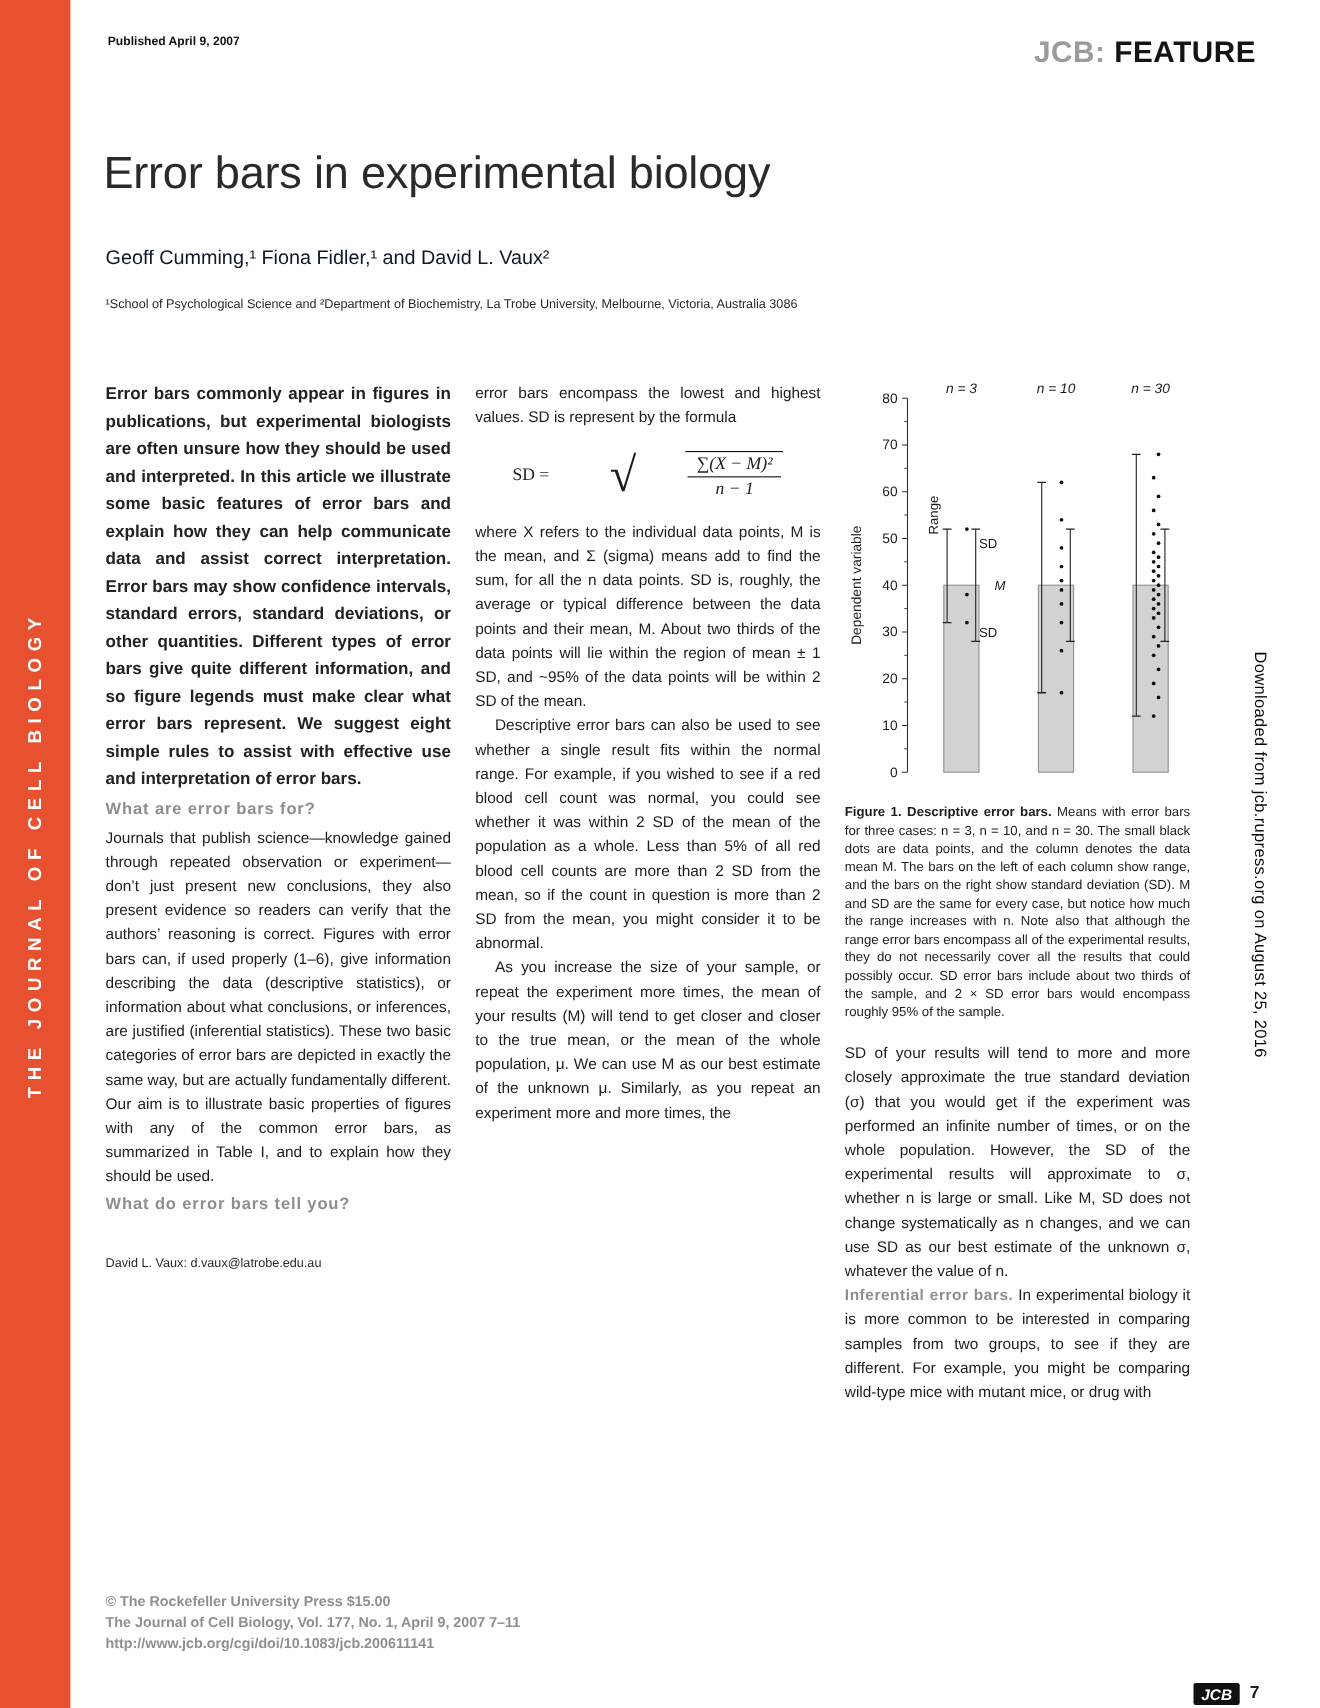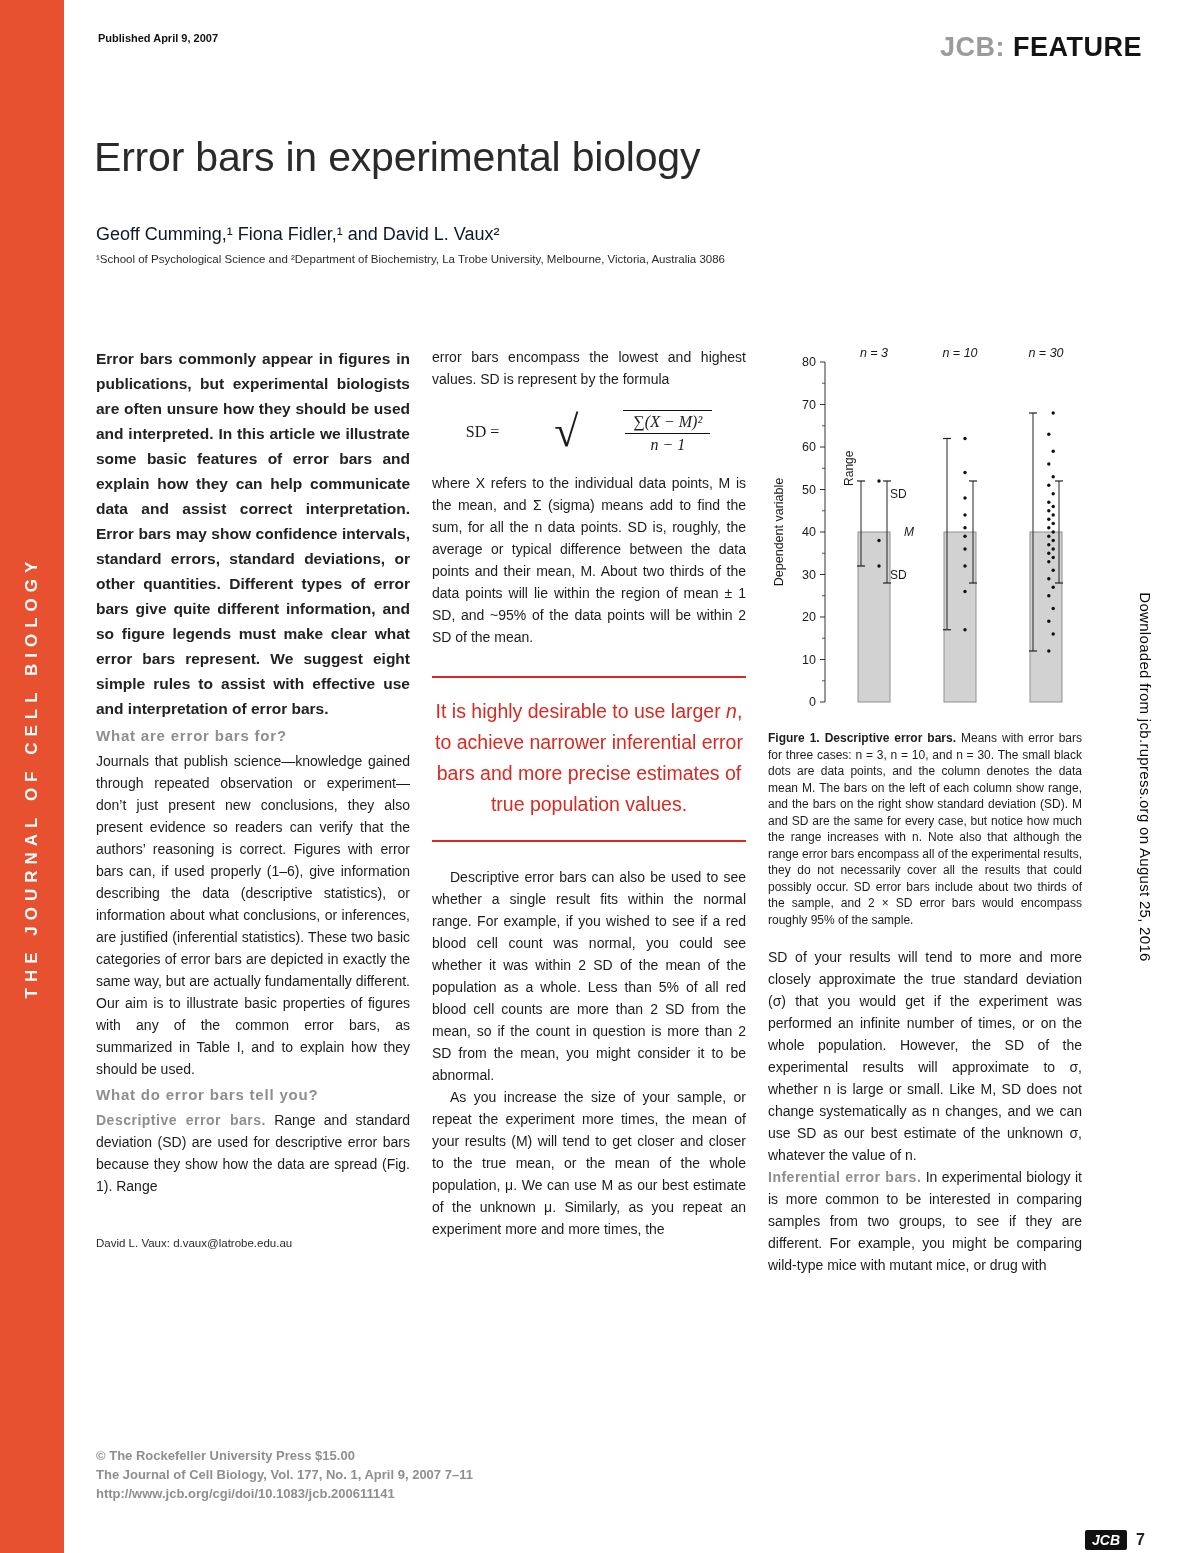--- a/index.html
+++ b/index.html
@@ -16,21 +16,21 @@
     writing-mode:vertical-rl; white-space:nowrap;
     color:#ffffff; font-weight:bold; font-size:17px; letter-spacing:6px;
   }
   
   .published { position:absolute; left:98px; top:32px; font-size:11px; font-weight:bold; color:#111; }
   .brand { position:absolute; top:18px; right:58px; font-size:27px; font-weight:bold; letter-spacing:0.5px;margin-top:14px; }
   .brand-jcb { color:#9b9b9b; }
   .brand-feature { color:#141414; }
   .title { position:absolute; left:94px; top:134px; font-size:41px; font-weight:500; letter-spacing:-0.2px; color:#2a2a2a; }
   .authors { position:absolute; left:96px; top:224px; font-size:18px; color:#0f172a;text-align:right; }
-  .affiliation { position:absolute; left:96px; top:253px; font-size:11.5px; color:#2a2a2a; }
+  .affiliation { position:absolute; left:96px; top:271px; font-size:11.5px; color:#2a2a2a; }
   
   .columns { position:absolute; left:96px; top:346px; width:986px; display:flex; gap:22px; }
   .col { width:314px; }
   .intro { font-size:15.5px; font-weight:bold; line-height:25px; text-align:justify; color:#222; }
   .bodytext { font-size:14px; line-height:22px; text-align:justify; color:#1c1c1c; }
   .indent { text-indent:18px; }
   .h-gray { color:#8e8e8e; font-weight:bold; font-size:15px; letter-spacing:0.8px; margin:6px 0 6px; }
   .runin { color:#8e8e8e; font-weight:bold; letter-spacing:0.5px; }
   .footnote { margin-top:40px; font-size:11.5px; color:#2a2a2a; }
   
@@ -84,42 +84,34 @@
   <div class="authors">Geoff Cumming,¹ Fiona Fidler,¹ and David L. Vaux²</div>
   <div class="affiliation">¹School of Psychological Science and ²Department of Biochemistry, La Trobe University, Melbourne, Victoria, Australia 3086</div>
 
   <div class="columns">
 
     <div class="col">
       <p class="intro">Error bars commonly appear in figures in publications, but experimental biologists are often unsure how they should be used and interpreted. In this article we illustrate some basic features of error bars and explain how they can help communicate data and assist correct interpretation. Error bars may show confidence intervals, standard errors, standard deviations, or other quantities. Different types of error bars give quite different information, and so figure legends must make clear what error bars represent. We suggest eight simple rules to assist with effective use and interpretation of error bars.</p>
       <h2 class="h-gray">What are error bars for?</h2>
       <p class="bodytext">Journals that publish science—knowledge gained through repeated observation or experiment—don’t just present new conclusions, they also present evidence so readers can verify that the authors’ reasoning is correct. Figures with error bars can, if used properly (1–6), give information describing the data (descriptive statistics), or information about what conclusions, or inferences, are justified (inferential statistics). These two basic categories of error bars are depicted in exactly the same way, but are actually fundamentally different. Our aim is to illustrate basic properties of figures with any of the common error bars, as summarized in Table I, and to explain how they should be used.</p>
       <h2 class="h-gray">What do error bars tell you?</h2>
-      <p class="bodytext">
-        <strong class="runin">Descriptive error bars.</strong>
-        <span>Range and standard deviation (SD) are used for descriptive error bars because they show how the data are spread (Fig. 1). Range</span>
-      </p>
       <div class="footnote">David L. Vaux: d.vaux@latrobe.edu.au</div>
     </div>
 
     <div class="col">
       <p class="bodytext">error bars encompass the lowest and highest values. SD is represent by the formula</p>
       <div class="formula">
         <span class="f-lhs">SD =</span>
         <span class="f-rad">√</span>
         <span class="f-frac">
           <span class="f-num">∑(X − M)²</span>
           <span class="f-den">n − 1</span>
         </span>
       </div>
       <p class="bodytext">where X refers to the individual data points, M is the mean, and Σ (sigma) means add to find the sum, for all the n data points. SD is, roughly, the average or typical difference between the data points and their mean, M. About two thirds of the data points will lie within the region of mean ± 1 SD, and ~95% of the data points will be within 2 SD of the mean.</p>
-      <div class="pullquote">
-        <span>It is highly desirable to use larger</span>
-        <span class="it">n</span><span>, to achieve narrower inferential error bars and more precise estimates of true population values.</span>
-      </div>
       <p class="bodytext indent">Descriptive error bars can also be used to see whether a single result fits within the normal range. For example, if you wished to see if a red blood cell count was normal, you could see whether it was within 2 SD of the mean of the population as a whole. Less than 5% of all red blood cell counts are more than 2 SD from the mean, so if the count in question is more than 2 SD from the mean, you might consider it to be abnormal.</p>
       <p class="bodytext indent">As you increase the size of your sample, or repeat the experiment more times, the mean of your results (M) will tend to get closer and closer to the true mean, or the mean of the whole population, μ. We can use M as our best estimate of the unknown μ. Similarly, as you repeat an experiment more and more times, the</p>
     </div>
 
     <div class="col">
       <div class="figure">
         <svg id="chart-svg" viewBox="0 0 314 372">
             <line x1="57" y1="356" x2="57" y2="16" stroke="#333" stroke-width="1"></line>
             <line x1="52" y1="356" x2="57" y2="356" stroke="#333" stroke-width="1"></line>
             <text x="48" y="360" text-anchor="end" font-size="12.5" fill="#1a1a1a">0</text>

